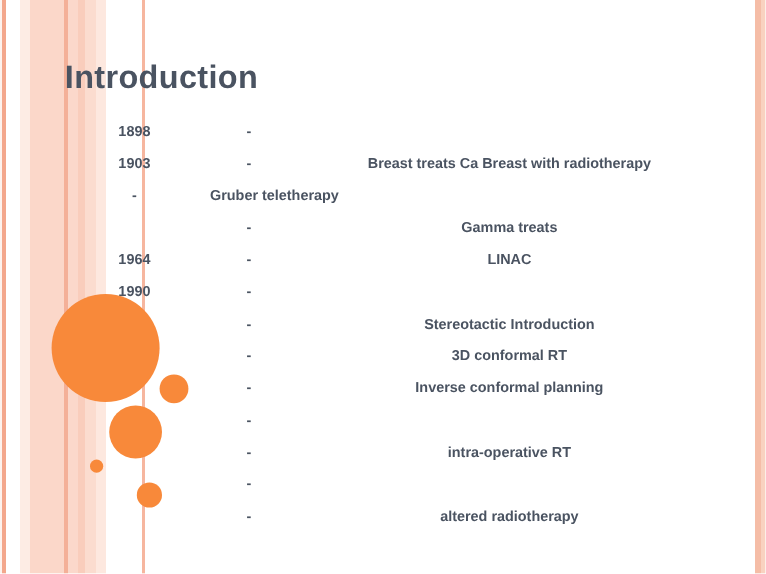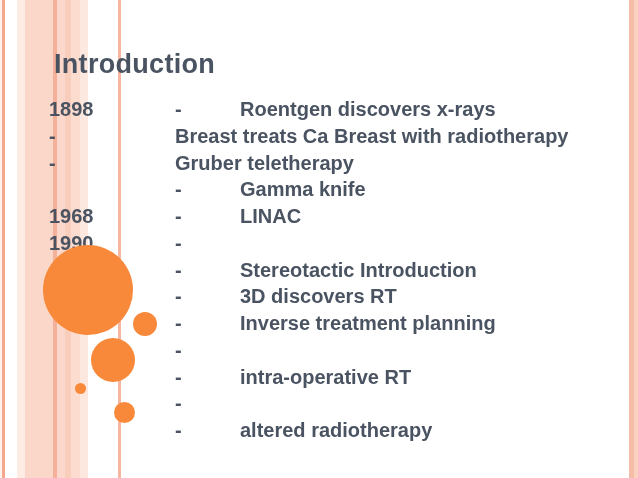--- a/index.html
+++ b/index.html
@@ -22,20 +22,21 @@
       #f4b098 53px, #f4b098 57px,
       #fbd8cb 57px, #fbd8cb 65px,
       #f9cdbc 65px, #f9cdbc 71px,
       #fbdccf 71px, #fbdccf 80px,
       #fde8df 80px, #fde8df 88px,
       #ffffff 88px, #ffffff 118px,
       #f6b69f 118px, #f6b69f 121px,
       #ffffff 121px, #ffffff 629px,
       #f5bda7 629px, #f5bda7 634px,
       #f9d2c0 634px, #f9d2c0 638px);
+    text-align: center;
   }
   .title {
     position: absolute;
     left: 54px;
     top: 49px;
     font-size: 27px;
     font-weight: bold;
     color: var(--text, #4a5361);
     letter-spacing: 0.3px;
     white-space: nowrap;
@@ -44,21 +45,21 @@
     position: absolute;
     left: 49px;
     top: 96px;
     width: 560px;
   }
   .row {
     display: grid;
     grid-template-columns: 126px 65px 1fr;
     height: 26.75px;
     line-height: 26.75px;
-    font-size: 20px;
+    font-size: 12px;
     font-weight: bold;
     color: var(--text, #4a5361);
     white-space: nowrap;
   }
   .circle {
     position: absolute;
     border-radius: 50%;
     background: var(--accent, #f8893a);
     z-index: 2;
   }
@@ -72,58 +73,58 @@
 <body>
 
 <div class="slide">
 
   <div class="title">Introduction</div>
 
   <div class="timeline">
     <div class="row">
       <span>1898</span>
       <span>-</span>
-      <span>Roentgen discovers x-rays</span>
     </div>
     <div class="row">
+      <span>1903</span>
       <span>-</span>
       <span>Breast treats Ca Breast with radiotherapy</span>
     </div>
     <div class="row">
       <span>-</span>
       <span>Gruber teletherapy</span>
     </div>
     <div class="row">
       <span></span>
       <span>-</span>
-      <span>Gamma knife</span>
+      <span>Gamma treats</span>
     </div>
     <div class="row">
-      <span>1968</span>
+      <span>1964</span>
       <span>-</span>
       <span>LINAC</span>
     </div>
     <div class="row">
       <span>1990</span>
       <span>-</span>
     </div>
     <div class="row">
       <span></span>
       <span>-</span>
       <span>Stereotactic Introduction</span>
     </div>
     <div class="row">
       <span></span>
       <span>-</span>
-      <span>3D discovers RT</span>
+      <span>3D conformal RT</span>
     </div>
     <div class="row">
       <span></span>
       <span>-</span>
-      <span>Inverse treatment planning</span>
+      <span>Inverse conformal planning</span>
     </div>
     <div class="row">
       <span></span>
       <span>-</span>
     </div>
     <div class="row">
       <span></span>
       <span>-</span>
       <span>intra-operative RT</span>
     </div>

